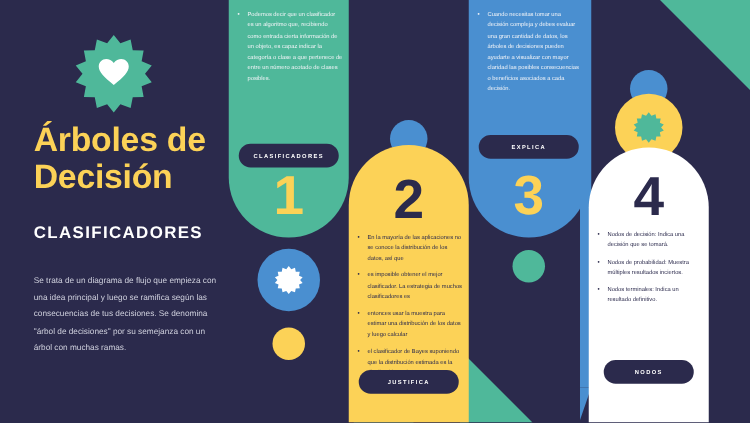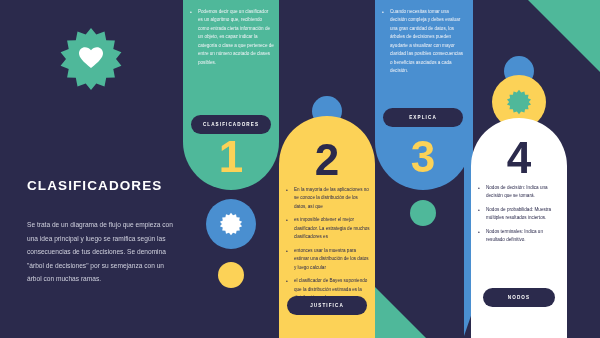--- a/index.html
+++ b/index.html
@@ -172,20 +172,21 @@
   <div class="tri-br-green"></div>
   <div class="tri-bl-green"></div>
 
   <div class="hero">
     <div class="badge-star">
       <svg width="66" height="66" viewBox="0 0 66 66">
         <polygon points="33,2 38.3,8.6 46.5,5.6 48.2,14.2 56.9,14.4 55.3,23 63.4,26.3 58,33 63.4,39.7 55.3,43 56.9,51.6 48.2,51.8 46.5,60.4 38.3,57.4 33,64 27.7,57.4 19.5,60.4 17.8,51.8 9.1,51.6 10.7,43 2.6,39.7 8,33 2.6,26.3 10.7,23 9.1,14.4 17.8,14.2 19.5,5.6 27.7,8.6" fill="#4fb89a"></polygon>
         <path d="M33 42 C25 35.5 21 31.5 21 27.2 C21 23.8 23.7 21.2 27 21.2 C29 21.2 31.7 22.4 33 24.3 C34.3 22.4 37 21.2 39 21.2 C42.3 21.2 45 23.8 45 27.2 C45 31.5 41 35.5 33 42 Z" fill="#ffffff"></path>
       </svg>
     </div>
+    <div class="hero-title">Árboles de Decisión</div>
     <div class="hero-sub">CLASIFICADORES</div>
     <div class="hero-body">Se trata de un diagrama de flujo que empieza con una idea principal y luego se ramifica según las consecuencias de tus decisiones. Se denomina "árbol de decisiones" por su semejanza con un árbol con muchas ramas.</div>
   </div>
 
   <div class="col c1">
     <div class="panel"></div>
     <ul class="bullets t-light list">
       <li>Podemos decir que un clasificador es un algoritmo que, recibiendo como entrada cierta información de un objeto, es capaz indicar la categoría o clase a que pertenece de entre un número acotado de clases posibles.</li>
     </ul>
     <div class="btn-wrap">

